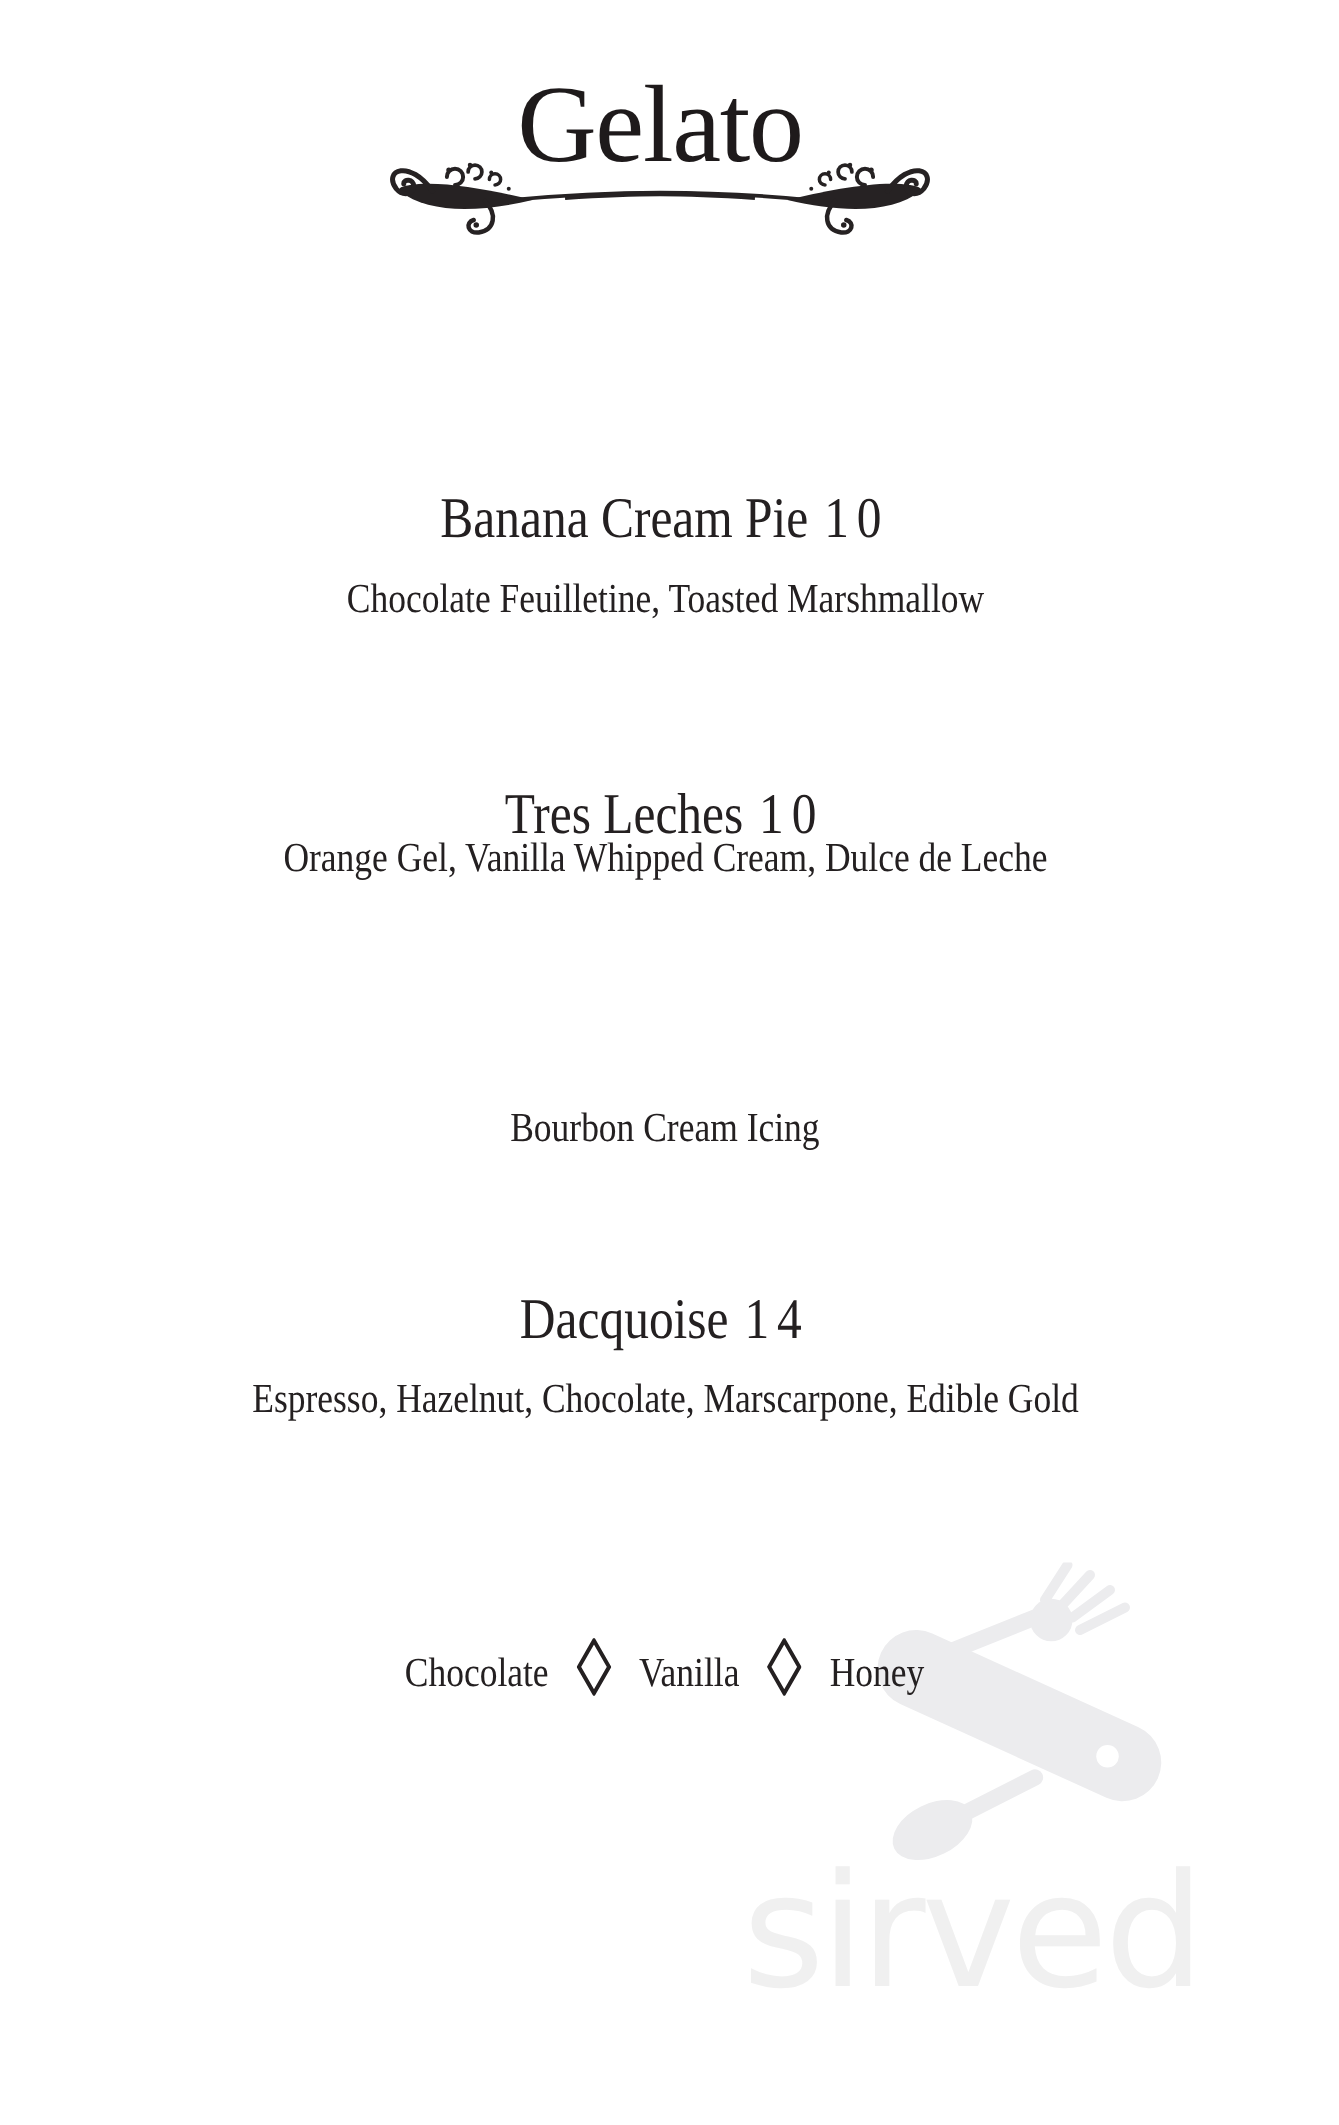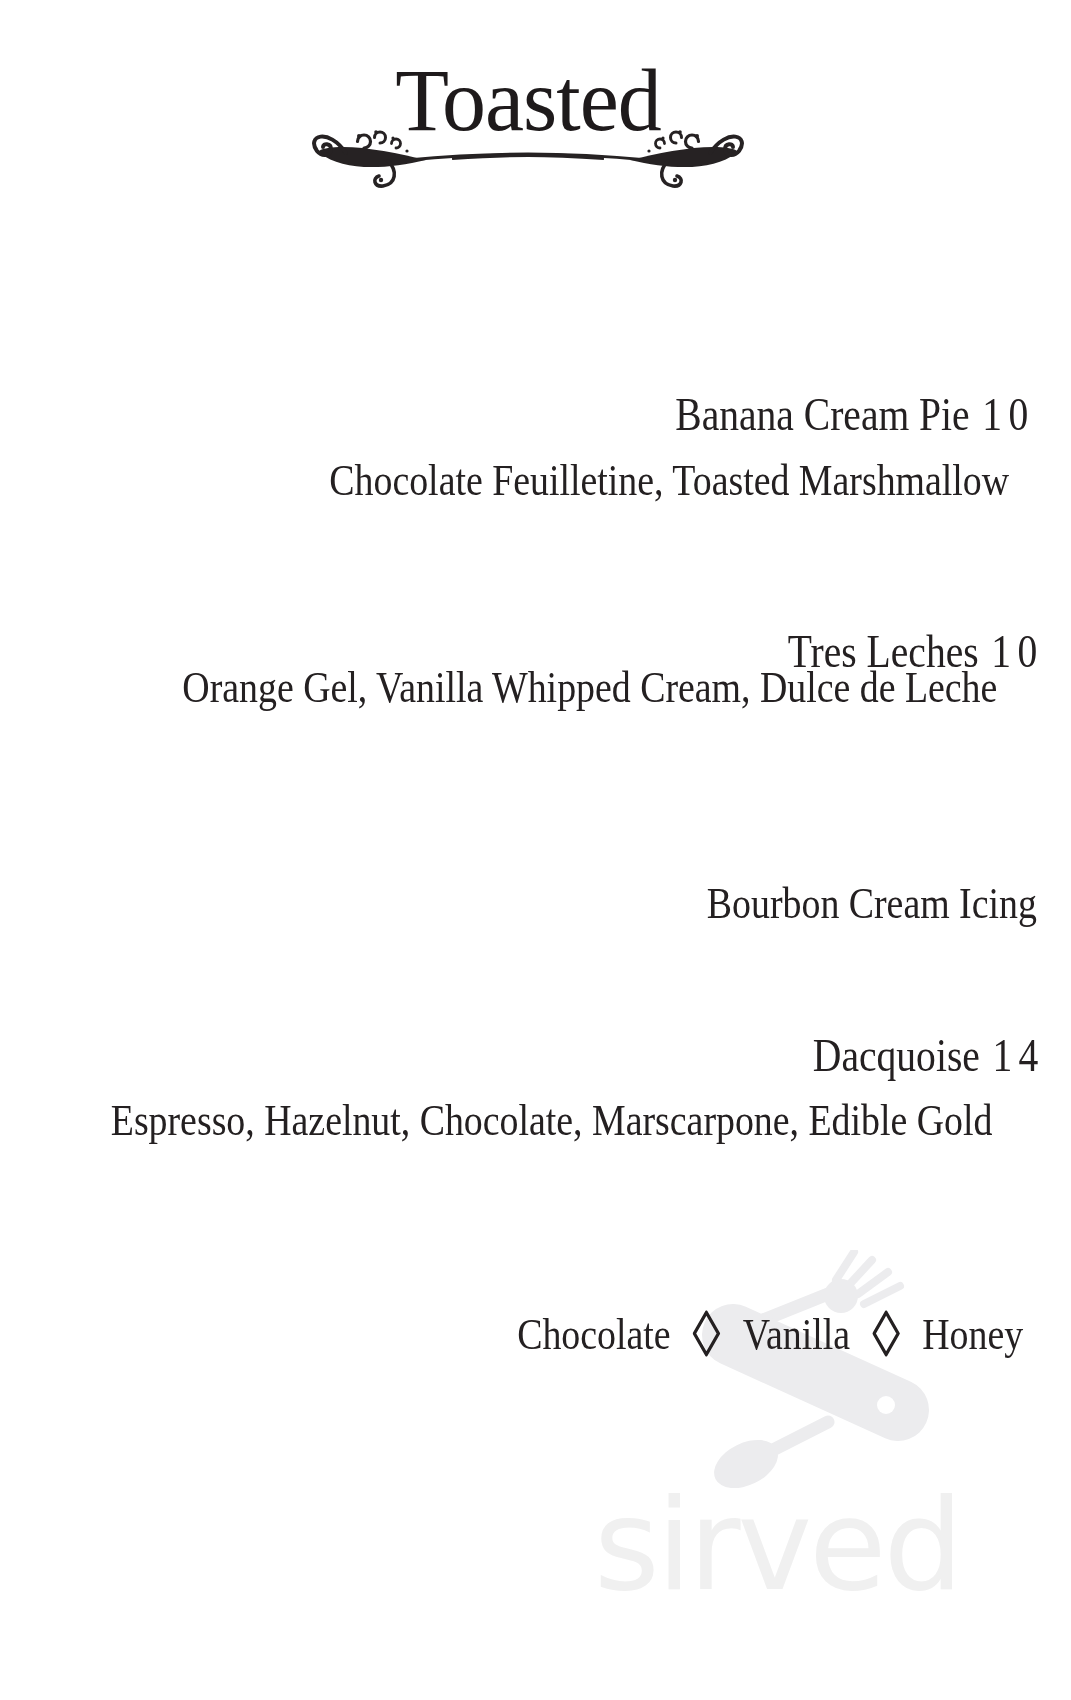--- a/index.html
+++ b/index.html
@@ -20,26 +20,26 @@
   
   .content{position:absolute;inset:0;z-index:1;}
   .page-title{
     position:absolute;top:100px;left:0;width:1056px;margin:0;
     text-align:center;transform:translateY(-50%);
     font-weight:400;font-size:88px;letter-spacing:-1px;color:#1e1a1b;
     font-family:"Liberation Serif", serif;
   }
   .flourish{position:absolute;left:312px;top:123px;width:432px;height:70px;}
   .line{
-    position:absolute;left:0;width:1064px;text-align:right;
+    position:absolute;left:0;width:1064px;text-align:center;
     transform:translateY(-50%);color:#242021;white-space:nowrap;
   }
   .scale{display:inline-block;transform:scaleX(0.86);transform-origin:center;}
   .name{font-size:46px;}
-  .desc{font-size:44px;}
+  .desc{font-size:33px;}
   .price{letter-spacing:0.16em;margin-left:0.32em;}
   .diamond{display:inline-block;vertical-align:-8px;margin:0 26px;}
 </style>
 </head>
 <body>
 
 <div class="watermark">
   <svg class="wm-logo" viewBox="0 0 300 255" xmlns="http://www.w3.org/2000/svg">
     <g stroke="#ececee" fill="none" stroke-linecap="round">
 
@@ -59,21 +59,21 @@
 
     <ellipse cx="98" cy="214" rx="34" ry="21" fill="#ececee" transform="rotate(-26 98 214)"></ellipse>
 
     <circle cx="238" cy="155" r="9" fill="#ffffff"></circle>
   </svg>
   <div class="wm-text">sirved</div>
 </div>
 
 <div class="content">
 
-  <h1 class="page-title">Toasted</h1>
+  <h1 class="page-title">Gelato</h1>
 
   <svg class="flourish" viewBox="0 0 432 70" xmlns="http://www.w3.org/2000/svg">
     <defs>
       <g id="orn">
 
         <path d="M8,30 C30,48 72,47 114,37 C82,29 40,21 16,25 C10,26 6,27 8,30 Z" fill="#262223"></path>
 
         <path d="M34,30 C16,4 -6,13 5,28 C10,34 19,33 19,26 C19,20 11,20 11,24" fill="none" stroke="#262223" stroke-width="4" stroke-linecap="round"></path>
 
         <path d="M52,25 a6.5,6.5 0 1 0 -6.5,-6.5" fill="none" stroke="#262223" stroke-width="3.2" stroke-linecap="round"></path>

